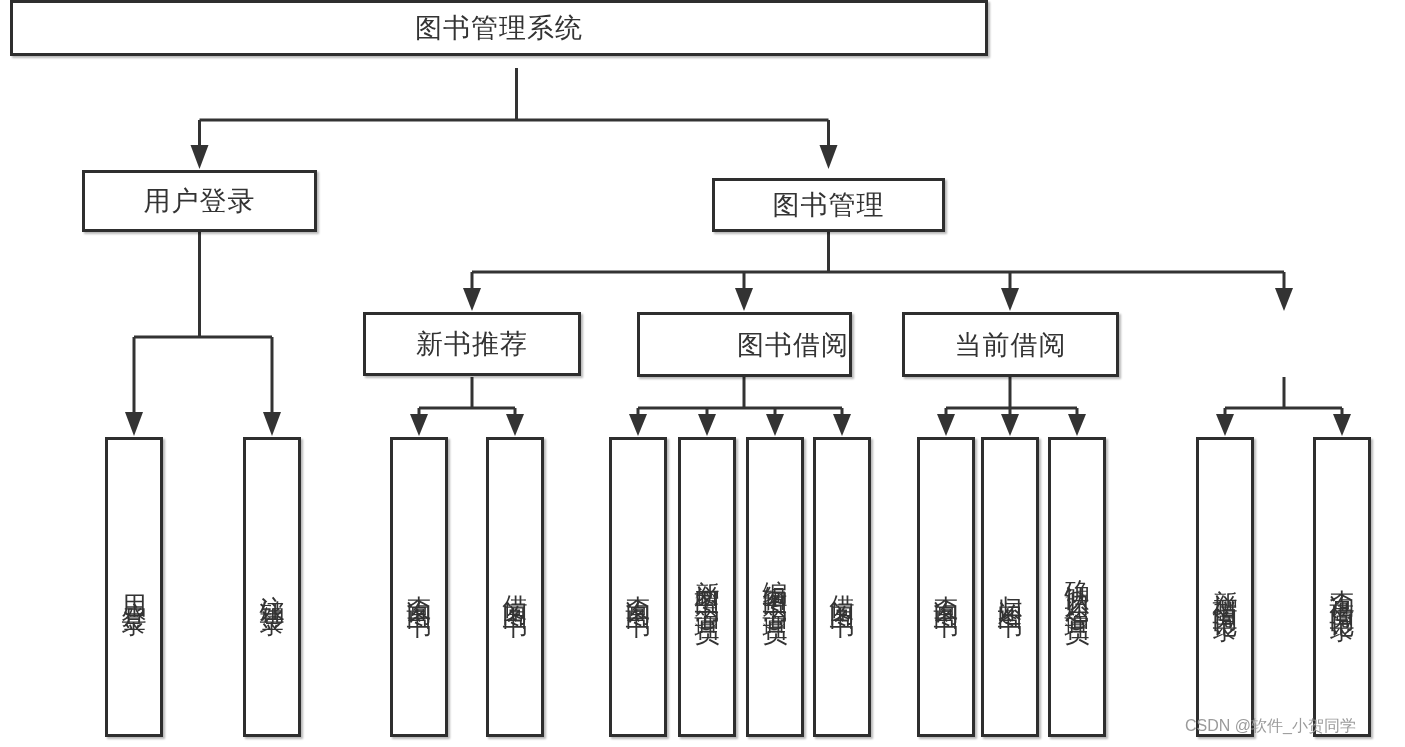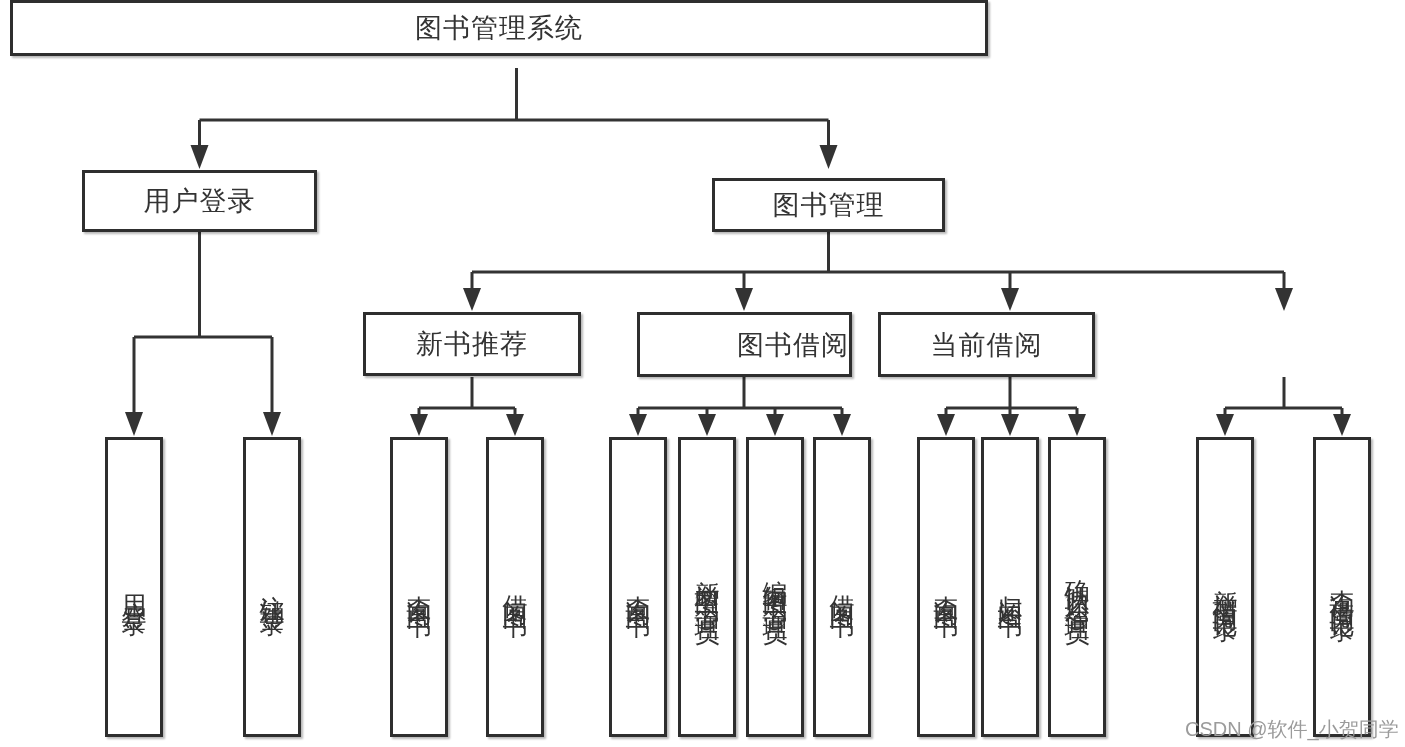--- a/index.html
+++ b/index.html
@@ -62,42 +62,42 @@
     white-space: nowrap;
   }
   
   .n-root  { left: 10px;  top: 0;  width: 978px; height: 56px; }
   
   .n-login { left: 82px;  top: 170px; width: 235px;  height: 62px; }
   .n-mgmt  { left: 712px; top: 170px; width: 233px;  height: 54px; margin-top: 8px; }
   
   .n-nbr   { left: 363px;  top: 312px; width: 218px; height: 64px; }
   .n-bb    { left: 637px;  top: 312px; width: 215px; height: 65px; justify-content: flex-end; }
-  .n-cb    { left: 878px;  top: 312px; width: 217px; height: 65px; }
+  .n-cb    { left: 902px;  top: 312px; width: 217px; height: 65px; }
   .n-br    { left: 1177px; top: 312px; width: 214px; height: 65px; }
   
   .l-ulogin  { left: 105px; }
   .l-ulogout { left: 243px; }
   .l-nbr1    { left: 390px; }
   .l-nbr2    { left: 486px; }
   .l-bb1     { left: 609px; }
   .l-bb2     { left: 678px; }
   .l-bb3     { left: 746px; }
   .l-bb4     { left: 813px; }
   .l-cb1     { left: 917px; }
   .l-cb2     { left: 981px; }
   .l-cb3     { left: 1048px; }
   .l-br1     { left: 1196px; }
   .l-br2     { left: 1313px; }
   .watermark {
     position: absolute;
     left: 1185px;
     top: 716px;
     width: 215px;
-    font-size: 20px;
+    font-size: 16px;
     color: #9b9b9b;
     white-space: nowrap;
     z-index: 5;
   }
 </style>
 </head>
 <body>
 
 <div class="canvas">
 

